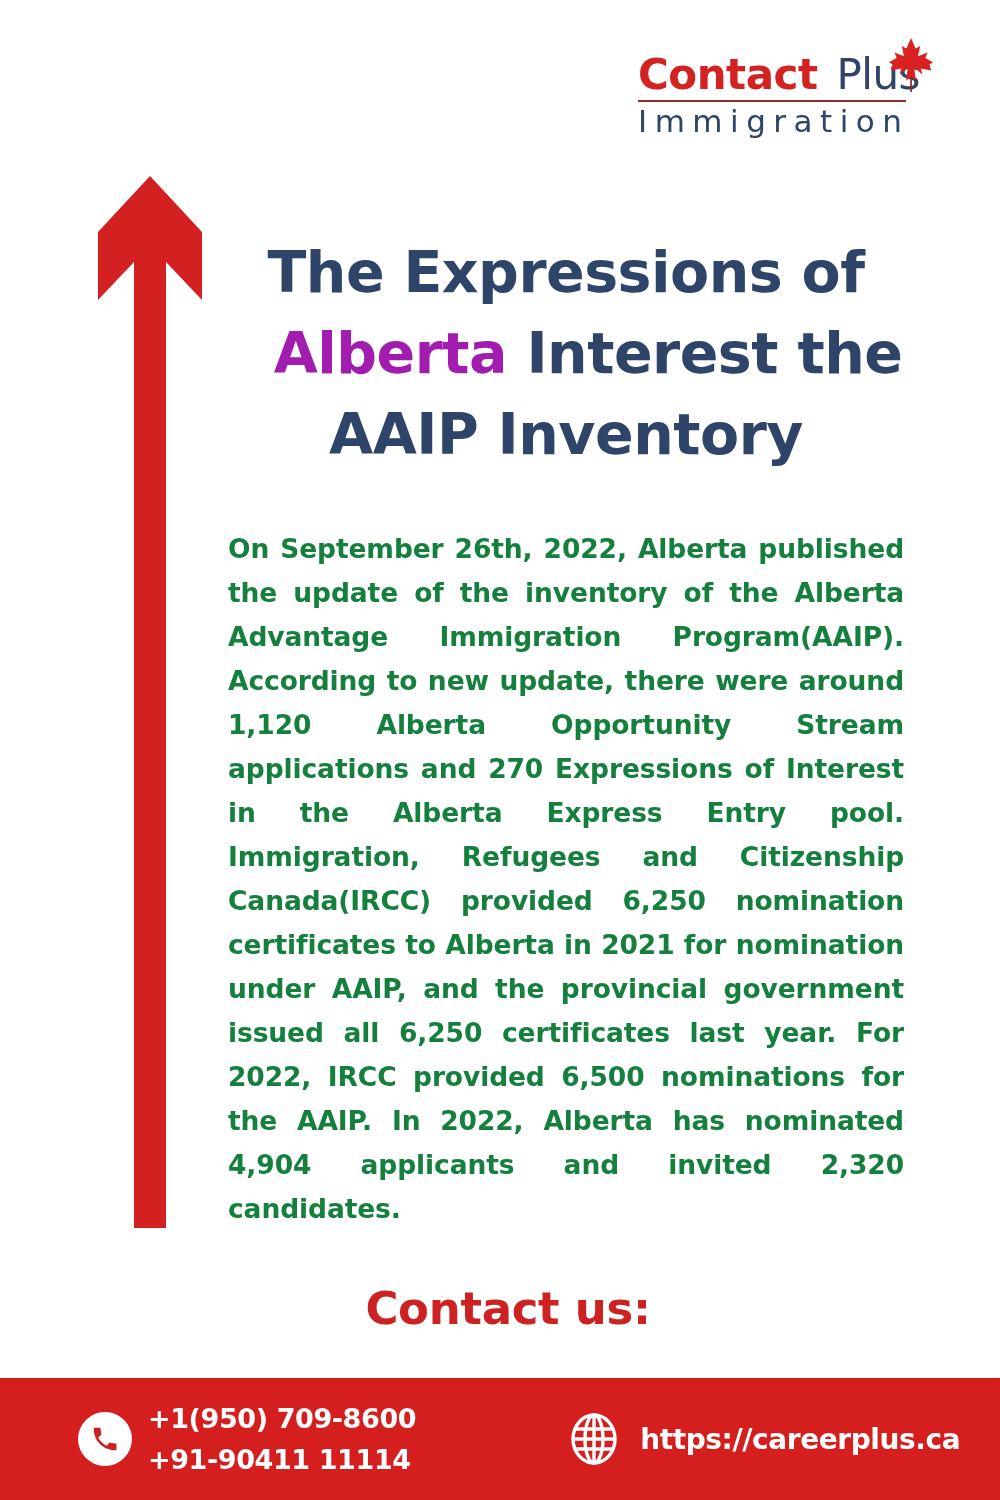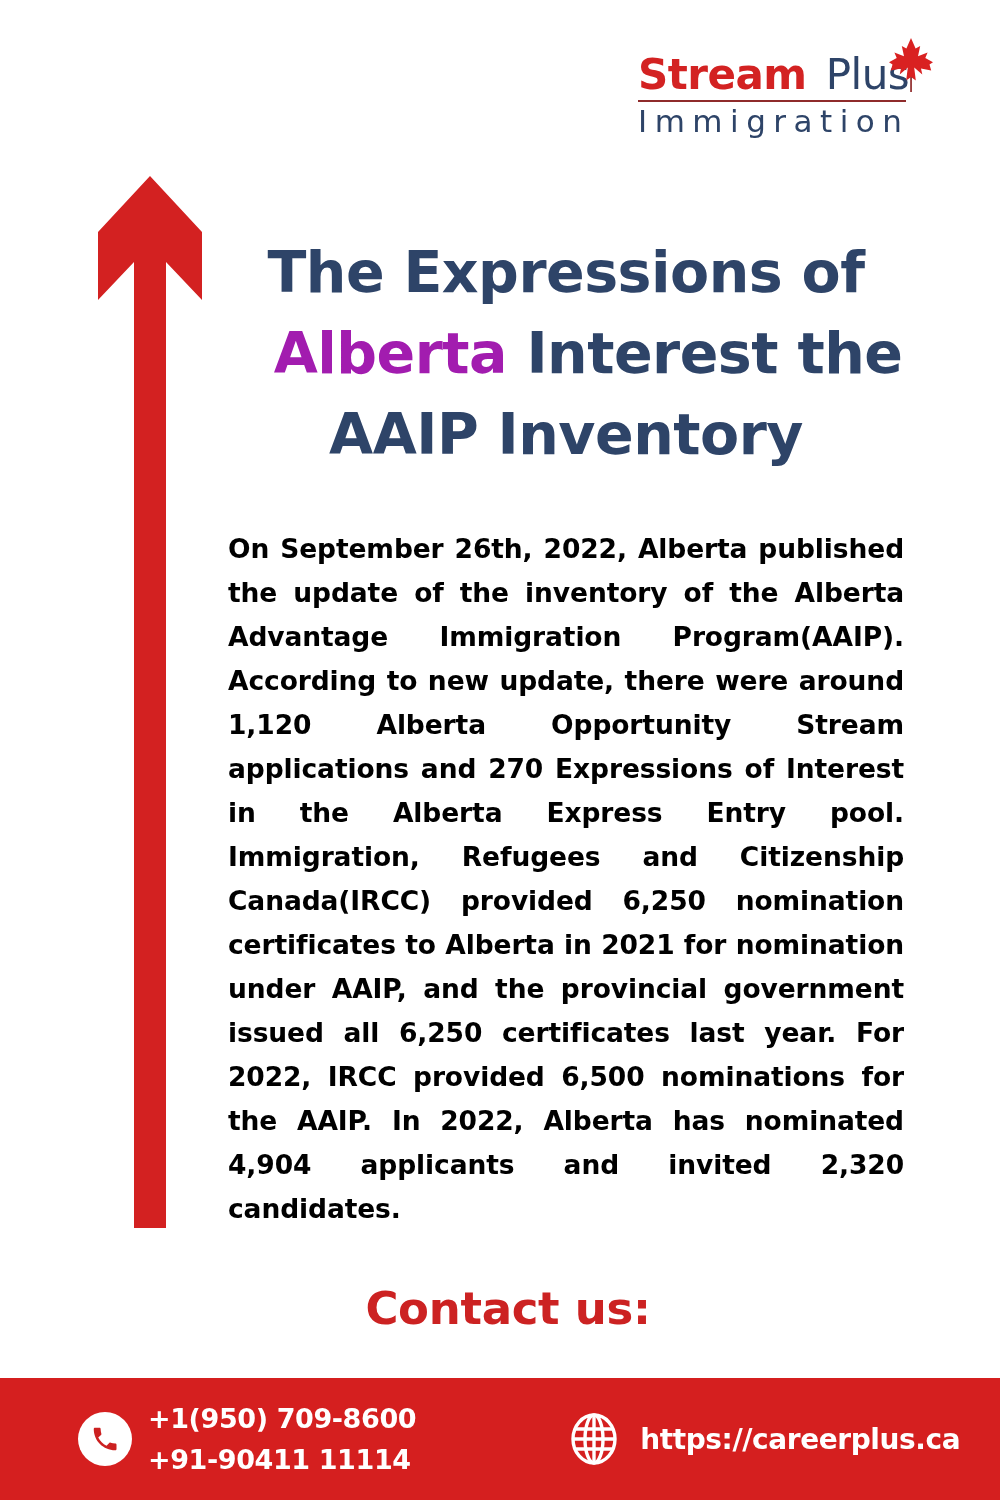--- a/index.html
+++ b/index.html
@@ -116,21 +116,21 @@
   }
 
   .headline .hl-red { color: #a21caf; margin-left: 44px; }
 
   .body-text {
     margin-top: 52px;
     font-family: "DejaVu Sans", sans-serif;
     font-size: 26.5px;
     font-weight: bold;
     line-height: 1.66;
-    color: #000000;
+    color: #15803d;
     text-align: justify;
     text-justify: inter-word;
     letter-spacing: -0.1px;
   }
 
   
   .contact-heading {
     position: absolute;
     left: 0;
     right: 0;
@@ -206,21 +206,21 @@
     text-align: center;
   }
 </style>
 </head>
 <body>
 
 <div class="poster">
 
   <div class="logo-block">
     <div class="logo-row1">
-      <span class="logo-career">Stream</span>
+      <span class="logo-career">Contact</span>
       <span class="logo-plus">Plus</span>
       <span class="maple-leaf-wrap">
         <svg viewBox="0 0 46 58" xmlns="http://www.w3.org/2000/svg">
           <path d="M23 2 L27.6 12.4 L32.2 10.1 L30.0 20.3 L39.6 16.6 L37.3 21.9 L45 26.2 L41.5 28.6 L43.2 34.6 L33.0 32.6 L34.3 38.4 L26.2 31.5 L27.8 44.5 L23 41.0 L18.2 44.5 L19.8 31.5 L11.7 38.4 L13.0 32.6 L2.8 34.6 L4.5 28.6 L1 26.2 L8.7 21.9 L6.4 16.6 L16.0 20.3 L13.8 10.1 L18.4 12.4 Z" fill="#d92121"></path>
           <rect x="22.2" y="41" width="1.7" height="15" fill="#8f2b2b"></rect>
         </svg>
       </span>
     </div>
     <div class="logo-rule"></div>
     <div class="logo-immigration">Immigration</div>

